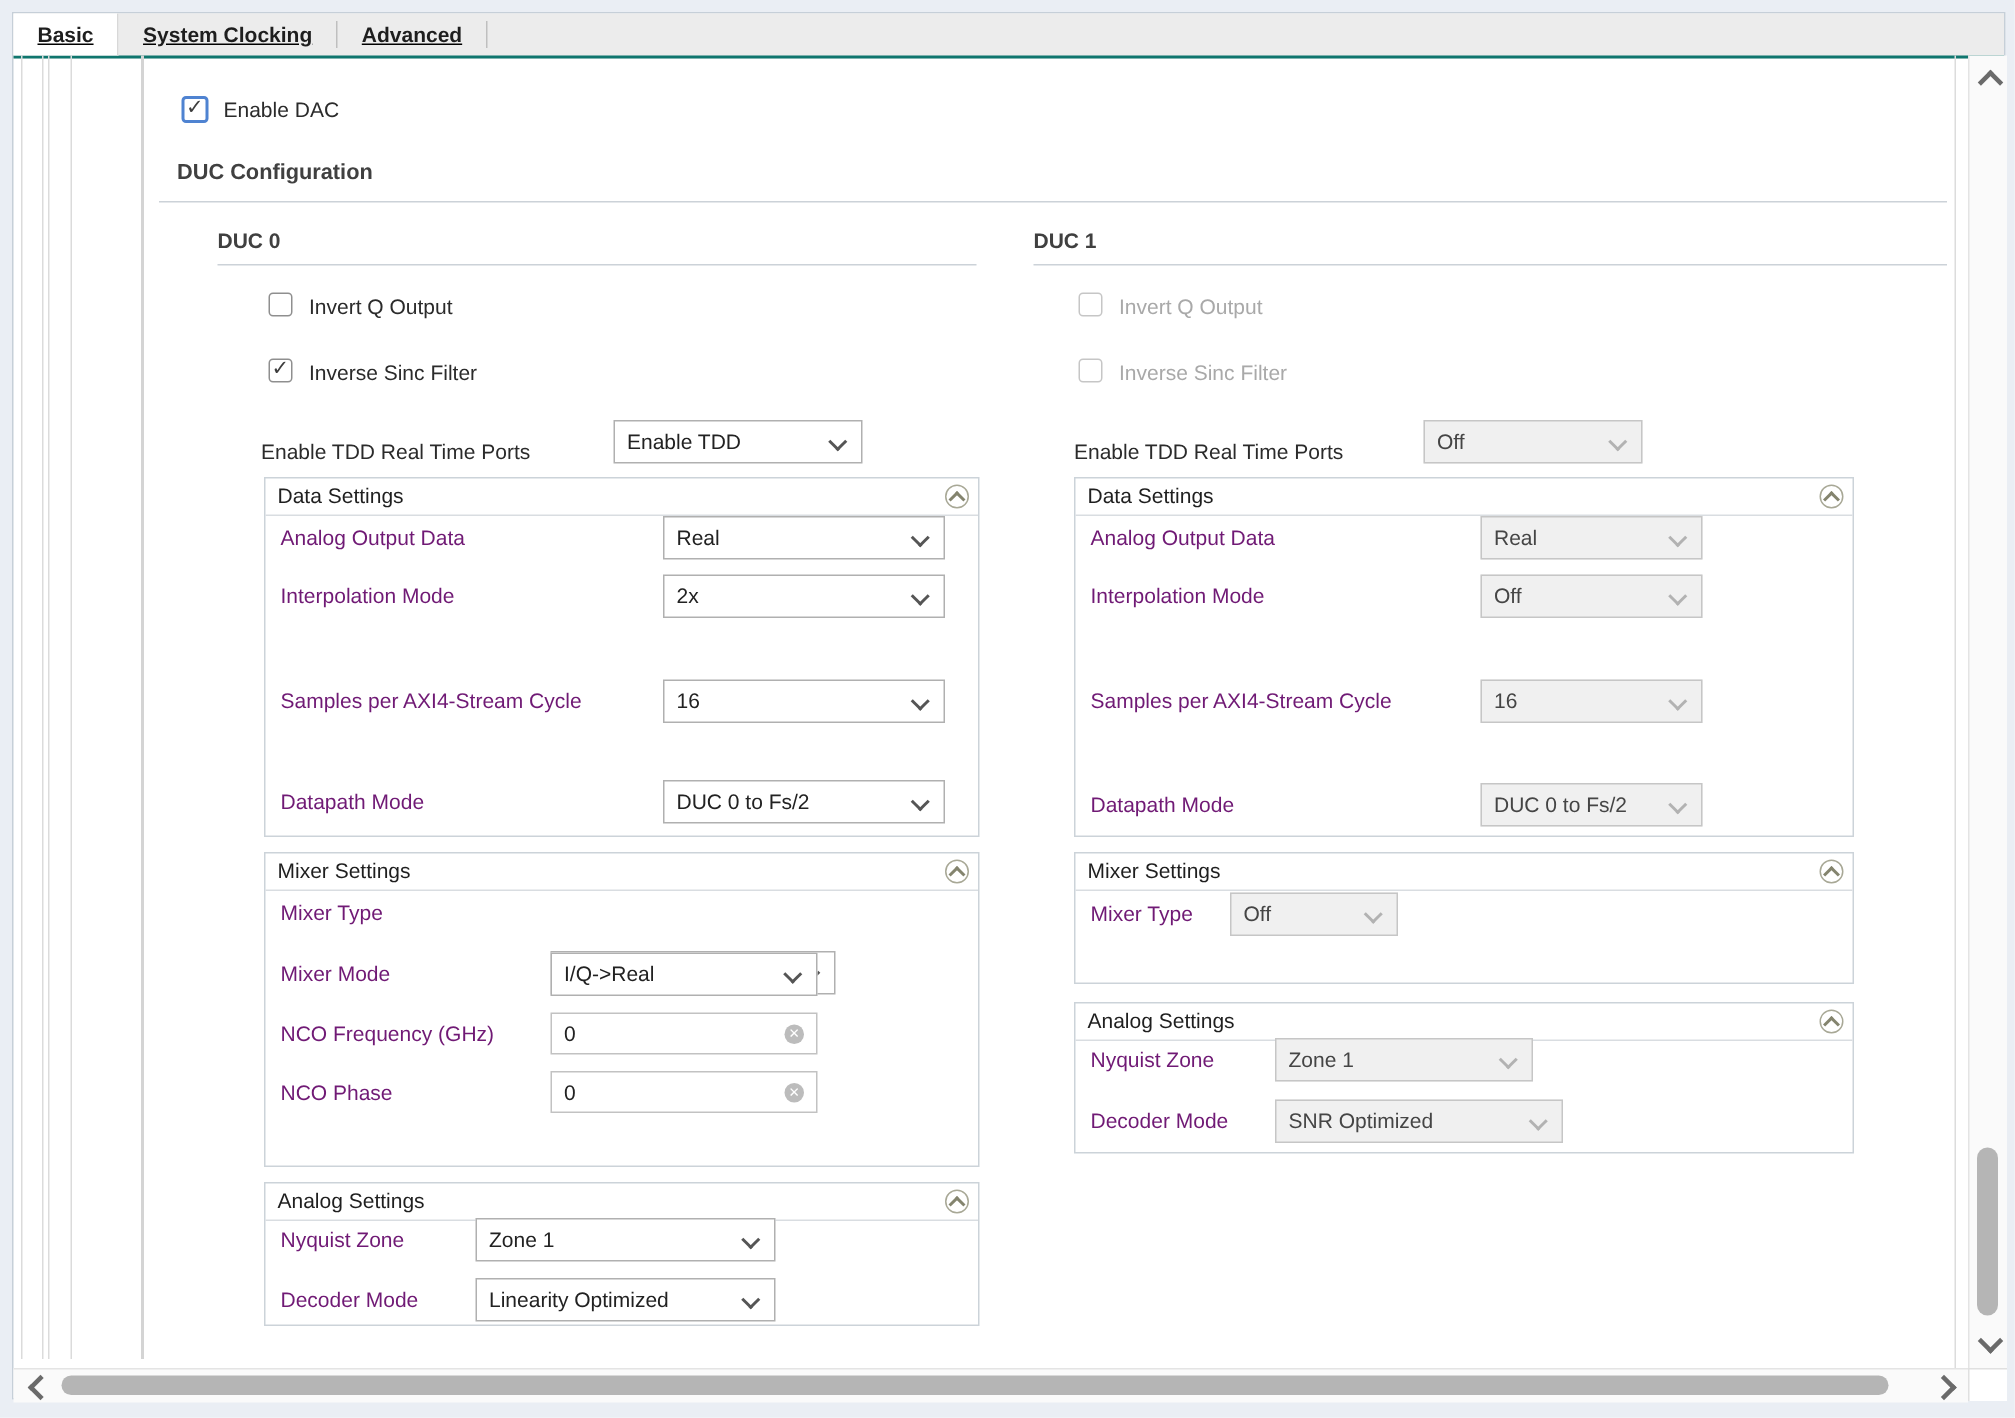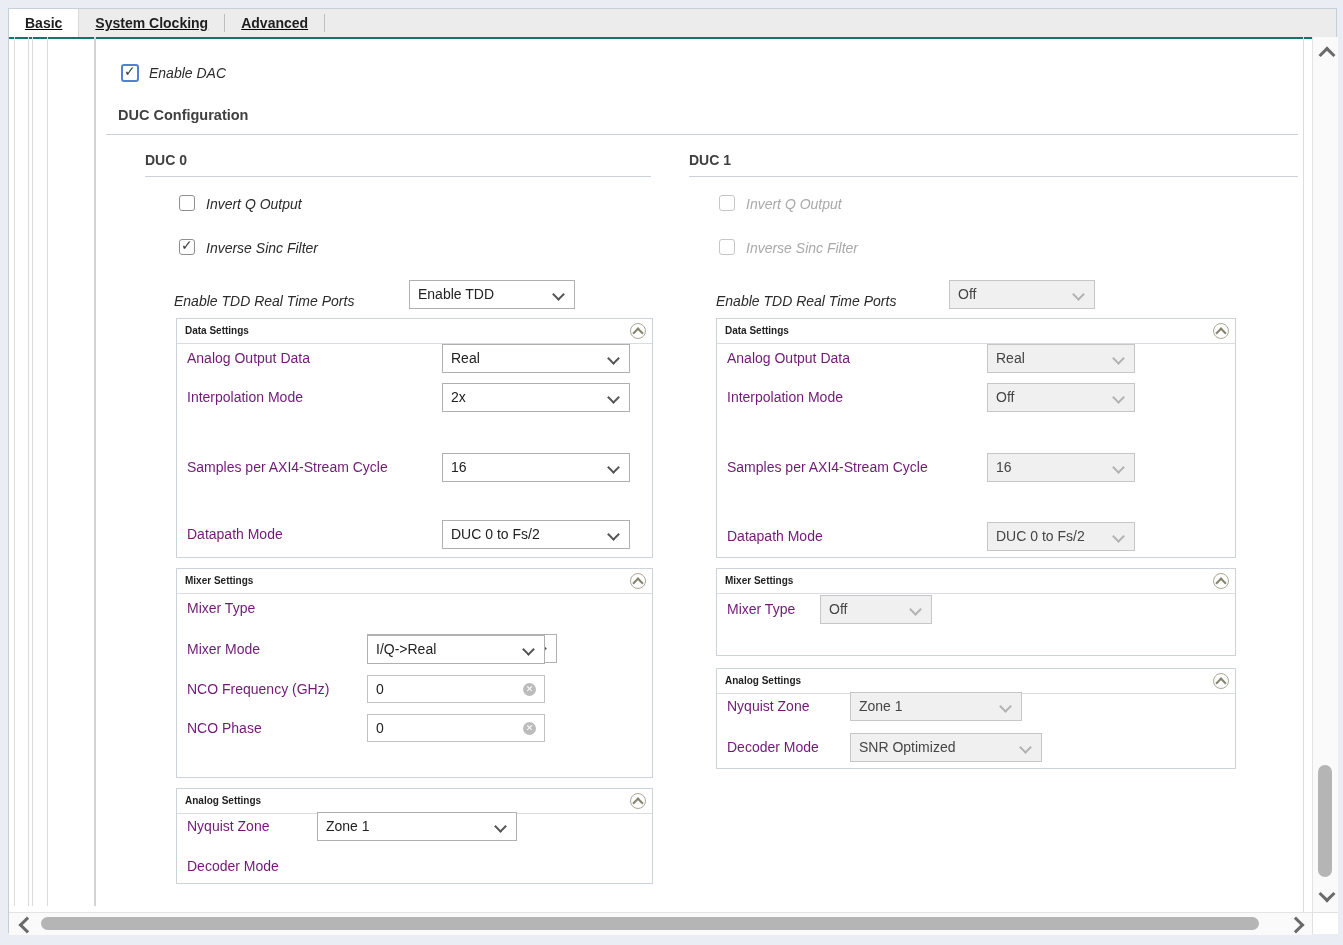--- a/index.html
+++ b/index.html
@@ -10,21 +10,21 @@
   
   .tabbar{position:absolute;left:0;top:0;right:0;height:28px;background:#ececec;border-bottom:2px solid #0f766e;display:flex;align-items:stretch;text-decoration:underline;}
   .tab{font-size:14px;font-weight:bold;color:#1e1e1e;line-height:28px;padding:0 16px;white-space:nowrap;}
   .tab.active{background:#ffffff;border-right:1px solid #d8d8d8;}
   .tabsep{width:1px;background:#bfbfbf;margin:5px 0;}
 
   
   .vline{position:absolute;top:28px;height:869px;width:1px;background:#dbdbdb;}
   .vline.thick{width:2px;background:#d4d4d4;}
 
-  .lbl{position:absolute;font-size:14px;color:#2b2b2b;white-space:nowrap;font-style:italic;}
+  .lbl{position:absolute;font-size:14px;color:#2b2b2b;white-space:nowrap;}
   .lbl.dis{color:#a9a9a9;}
   .h-bold{position:absolute;font-size:14px;font-weight:bold;color:#404040;white-space:nowrap;}
   .rule{position:absolute;height:1px;background:#ccd2d8;}
 
   
   .cb{position:absolute;width:16px;height:16px;background:#fff;border:1px solid #8f8f8f;border-radius:3px;box-sizing:border-box;}
   .cb.dis{border-color:#c6c6c6;}
   .cb .mark{display:none;position:absolute;left:1px;top:-3px;font-size:14px;font-weight:bold;color:#3d3d3d;}
   .cb.on .mark{display:block;}
   .cb .mark::before{content:"\2713";}
@@ -37,21 +37,21 @@
   .dd.dis .chev{border-color:#b2b2b2;}
 
   
   .ti{position:absolute;height:28px;background:#fff;border:1px solid #c2c2c2;box-sizing:border-box;font-size:14px;line-height:26px;color:#222;padding-left:8px;}
   .clear{position:absolute;right:8px;top:7px;width:13px;height:13px;border-radius:50%;background:#bcbcbc;color:#fff;font-size:9px;line-height:13px;text-align:center;font-weight:bold;}
   .clear::before{content:"\2715";}
 
   
   .panel{position:absolute;border:1px solid #ccd3d9;background:#fff;box-sizing:border-box;}
   .phead{position:absolute;left:0;right:0;top:0;height:24px;border-bottom:1px solid #d9dde1;}
-  .phead .ptitle{position:absolute;left:8px;top:0;font-size:10px;font-weight:bold;color:#1f1f1f;line-height:23px;white-space:nowrap;}
+  .phead .ptitle{position:absolute;left:8px;top:0;font-size:14px;font-weight:normal;color:#1f1f1f;line-height:23px;white-space:nowrap;}
   .collapse{position:absolute;right:6px;top:4px;width:16px;height:16px;border:1px solid #a8a896;border-radius:50%;box-sizing:border-box;}
   .collapse .cup{display:block;width:6px;height:6px;border-top:2px solid #84846e;border-left:2px solid #84846e;transform:rotate(45deg);margin:5px auto 0;}
 
   .in-lbl{position:absolute;font-size:14px;color:#701a75;line-height:29px;white-space:nowrap;}
 
   
   .vscroll{position:absolute;left:1303px;top:28px;width:25px;height:875px;background:#fafafa;border-left:1px solid #e4e4e4;}
   .hscroll{position:absolute;left:0;top:903px;width:1303px;height:22px;background:#fafafa;border-top:1px solid #e4e4e4;}
   .sb-thumb-v{position:absolute;left:5px;width:14px;border-radius:7px;background:#b5b5b5;}
   .sb-thumb-h{position:absolute;top:4px;height:13px;border-radius:7px;background:#b5b5b5;}
@@ -143,20 +143,21 @@
     <div class="panel" style="left:167px;top:779px;width:477px;height:96px;">
       <div class="phead">
         <span class="ptitle">Analog Settings</span>
         <span class="collapse">
             <span class="cup"></span>
           </span>
       </div>
       <span class="in-lbl" style="left:10px;top:23px;">Nyquist Zone</span>
       <div class="dd" style="left:140px;top:23px;width:200px;"><span>Zone 1</span><span class="chev"></span></div>
       <span class="in-lbl" style="left:10px;top:63px;">Decoder Mode</span>
+      <div class="dd" style="left:140px;top:63px;width:200px;"><span>Linearity Optimized</span><span class="chev"></span></div>
     </div>
 
     <span class="h-bold" style="left:680px;top:143px;">DUC 1</span>
     <div class="rule" style="left:680px;top:167px;width:609px;"></div>
 
     <span class="cb dis" style="left:710px;top:186px;"></span>
     <span class="lbl dis" style="left:737px;top:187px;">Invert Q Output</span>
 
     <span class="cb dis" style="left:710px;top:230px;"></span>
     <span class="lbl dis" style="left:737px;top:231px;">Inverse Sinc Filter</span>

